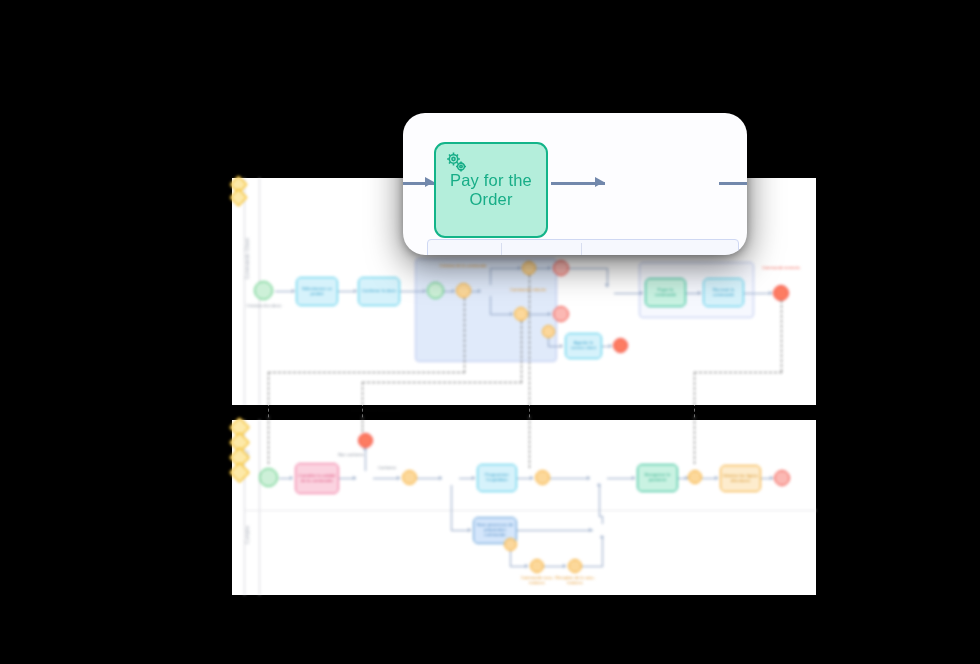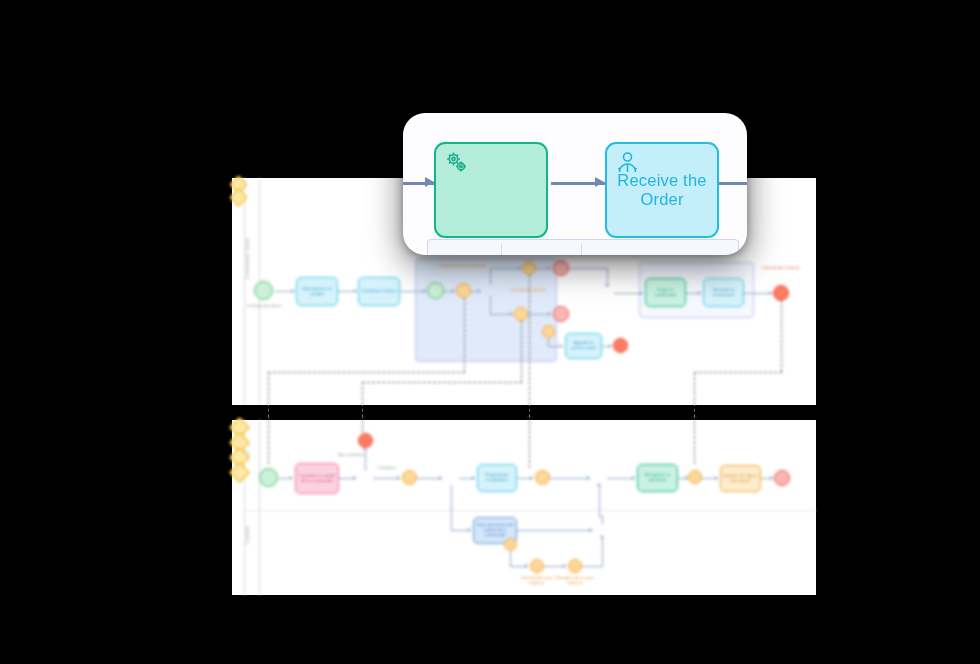--- a/index.html
+++ b/index.html
@@ -326,36 +326,25 @@
         <g fill="none" stroke="#17ad87" stroke-width="1.6">
           <circle cx="9.5" cy="9" r="4.2"></circle>
           <circle cx="9.5" cy="9" r="1.6"></circle>
           <path d="M9.5 2.6v2M9.5 13.4v2M3.1 9h2M13.9 9h2M5 4.5l1.4 1.4M12.6 12.1L14 13.5M14 4.5l-1.4 1.4M6.4 12.1L5 13.5"></path>
           <circle cx="17" cy="16.5" r="3.4"></circle>
           <circle cx="17" cy="16.5" r="1.2"></circle>
           <path d="M17 11.5v1.6M17 19.9v1.6M12 16.5h1.6M20.4 16.5H22"></path>
         </g>
       </svg>
     </span>
+    <span>Pay for the Order</span>
   </div>
 
   <div class="zc-flow" style="left:148px;width:54px"></div>
   <div class="zc-arrow" style="left:192px"></div>
 
-  <div class="zc-task zc-cyan">
-    <span class="zc-icon">
-      <svg width="26" height="26" viewBox="0 0 26 26">
-        <g fill="none" stroke="#1eb6e0" stroke-width="1.6">
-          <circle cx="12.5" cy="7" r="4"></circle>
-          <path d="M4.5 22c0-4.7 3.6-8 8-8s8 3.3 8 8"></path>
-          <path d="M12.5 14v8M3 18.5h3M19 18.5h3"></path>
-        </g>
-      </svg>
-    </span>
-    <span>Receive the Order</span>
-  </div>
 
   <div class="zc-flow" style="left:316px;width:28px"></div>
 
   <div class="zc-base"></div>
   <div class="zc-base2" style="left:98px"></div>
   <div class="zc-base2" style="left:178px"></div>
 </div>
 
 </body></html>

